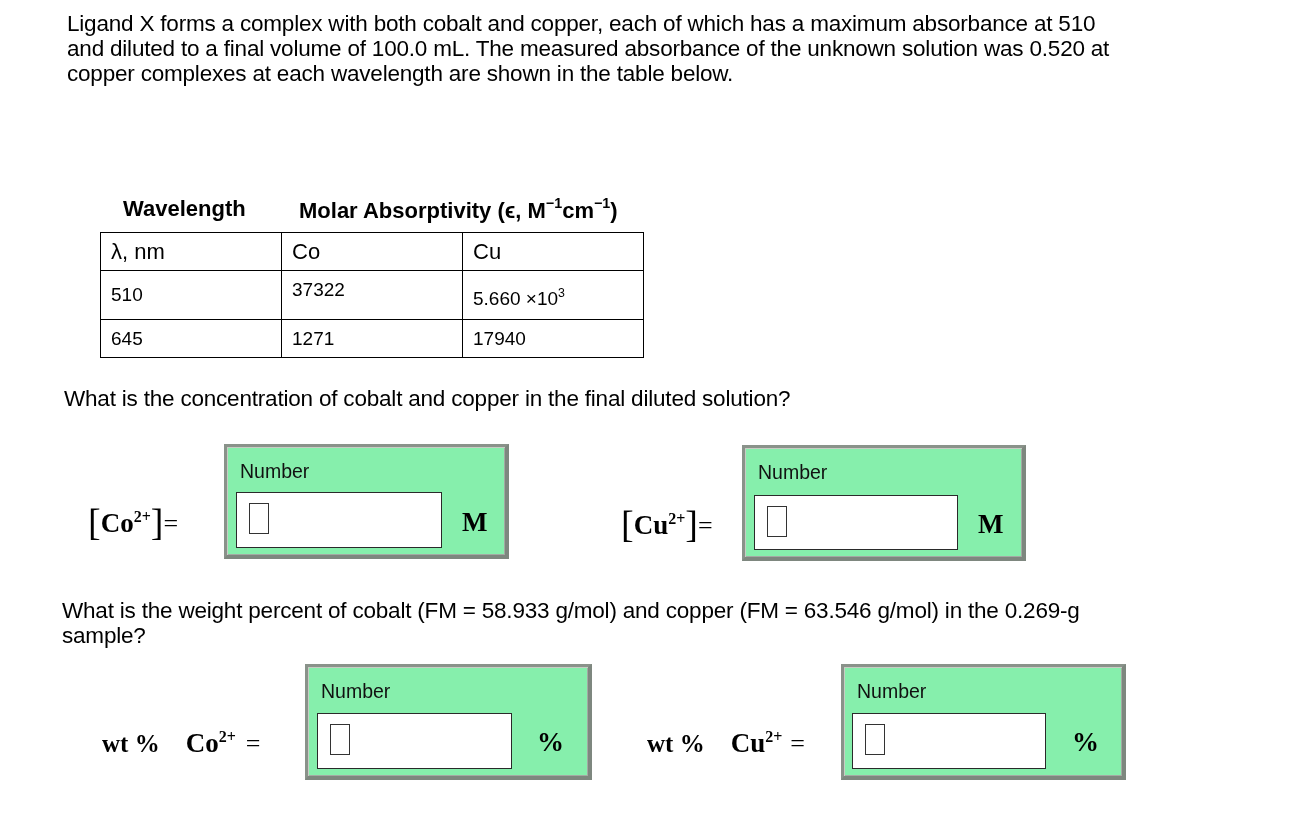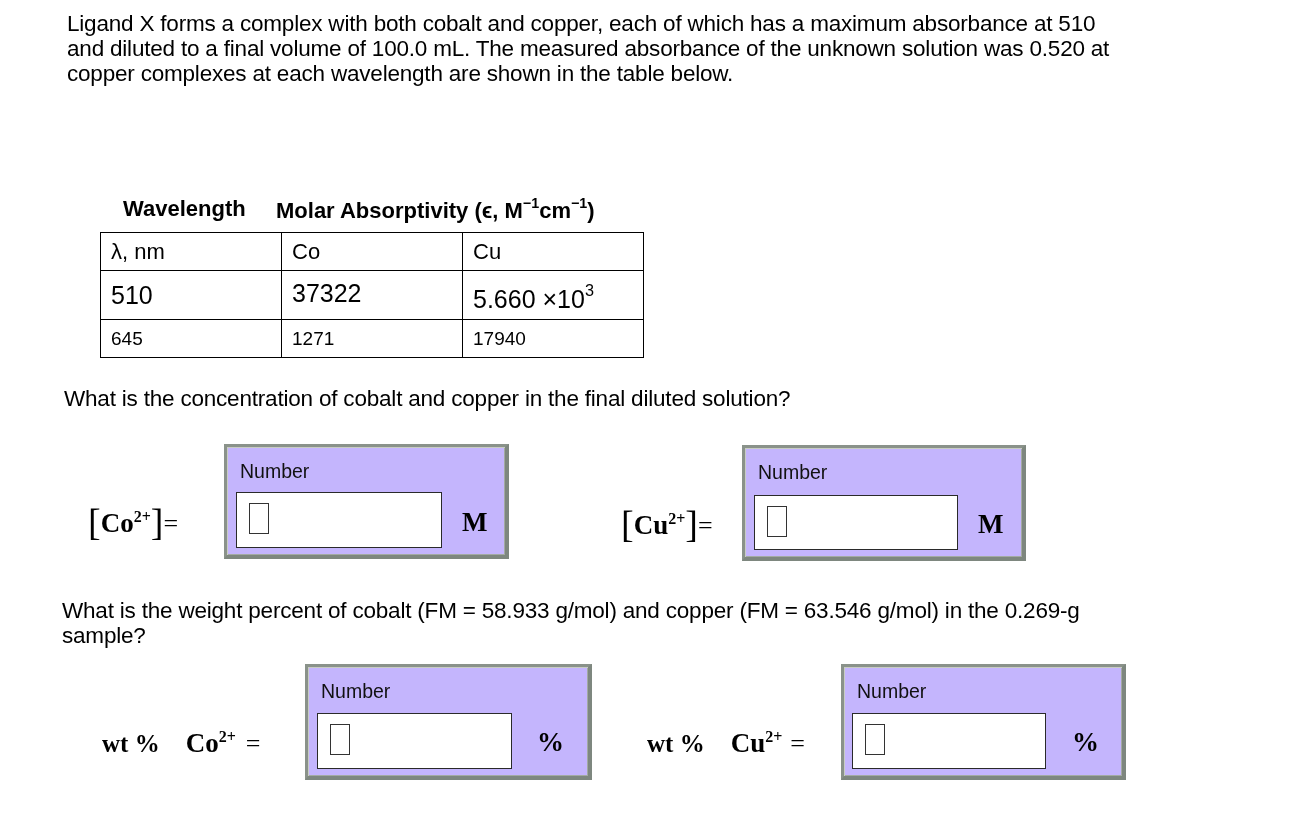--- a/index.html
+++ b/index.html
@@ -6,29 +6,29 @@
   body { width:1308px; height:840px; position:relative; overflow:hidden;
          font-family:"Liberation Sans", sans-serif; color:#000; }
   .abs { position:absolute; }
   .para { left:67px; top:11px; width:1215px; font-size:22.5px; line-height:25px; letter-spacing:-0.2px; }
   .question { font-size:22.5px; line-height:25px; letter-spacing:-0.2px; }
 
   .th-label { font-size:22px;font-weight:bold; }
   table.abs-table { position:absolute; left:100px; top:232px; border-collapse:collapse; }
   table.abs-table td { border:1.5px solid #000; padding:0 0 0 10px; vertical-align:middle; }
   table.abs-table tr.r0 td { height:37px; font-size:22px; }
-  table.abs-table tr.r1 td { height:40px; font-size:25px; }
+  table.abs-table tr.r1 td { height:40px; font-size:19px; }
   table.abs-table tr.r2 td { height:37px; font-size:19px; }
   table.abs-table td.c0 { width:170px; font-size:22px; }
   table.abs-table td.c1 { width:170px; }
   table.abs-table td.c2 { width:170px; }
   .cu510 { position:relative; top:4px; }
   sup.s { font-size:0.65em; position:relative; top:-0.2em; vertical-align:top; }
 
-  .answer-box { position:absolute; background:#c4b5fd;
+  .answer-box { position:absolute; background:#86efac;
     border-top:3px solid #8a928a; border-left:3px solid #8a928a;
     border-right:4px solid #7e877f; border-bottom:4px solid #7e877f;
     box-shadow: inset 1px 1px 0 #c8ccc4, inset -1px -1px 0 #a3aaa3; }
   .box-label { position:absolute; left:13px; top:13px; font-size:19.5px; color:#111; }
   .num-input { position:absolute; background:#fff; border:1.5px solid #2a2a2a; box-sizing:border-box; }
   .caret-box { position:absolute; left:12px; top:10px; width:20px; height:31px; border:1.2px solid #333; box-sizing:border-box; background:#fff; }
   .unit { position:absolute; font-family:"Liberation Serif", serif; font-weight:bold; font-size:27px; }
 
   .math { position:absolute; font-family:"Liberation Serif", serif; white-space:nowrap; }
   .math .bold { font-weight:bold; font-size:27px; }
@@ -39,21 +39,21 @@
 </head>
 <body>
 
 <div class="abs para">
   <div>Ligand X forms a complex with both cobalt and copper, each of which has a maximum absorbance at 510</div>
   <div>and diluted to a final volume of 100.0 mL. The measured absorbance of the unknown solution was 0.520 at</div>
   <div>copper complexes at each wavelength are shown in the table below.</div>
 </div>
 
 <div class="abs th-label" style="left:123px; top:196px;">Wavelength</div>
-<div class="abs th-label" style="left:276px; top:198px;"><span>Molar Absorptivity (ϵ, M</span><sup class="s">−1</sup><span>cm</span><sup class="s">−1</sup><span>)</span></div>
+<div class="abs th-label" style="left:299px; top:198px;"><span>Molar Absorptivity (ϵ, M</span><sup class="s">−1</sup><span>cm</span><sup class="s">−1</sup><span>)</span></div>
 
 <table class="abs-table">
   <tbody>
       <tr class="r0">
     <td class="c0">λ, nm</td>
     <td class="c1" style="font-size:22px;">Co</td>
     <td class="c2" style="font-size:22px;">Cu</td>
   </tr>
   <tr class="r1">
     <td class="c0">510</td>

